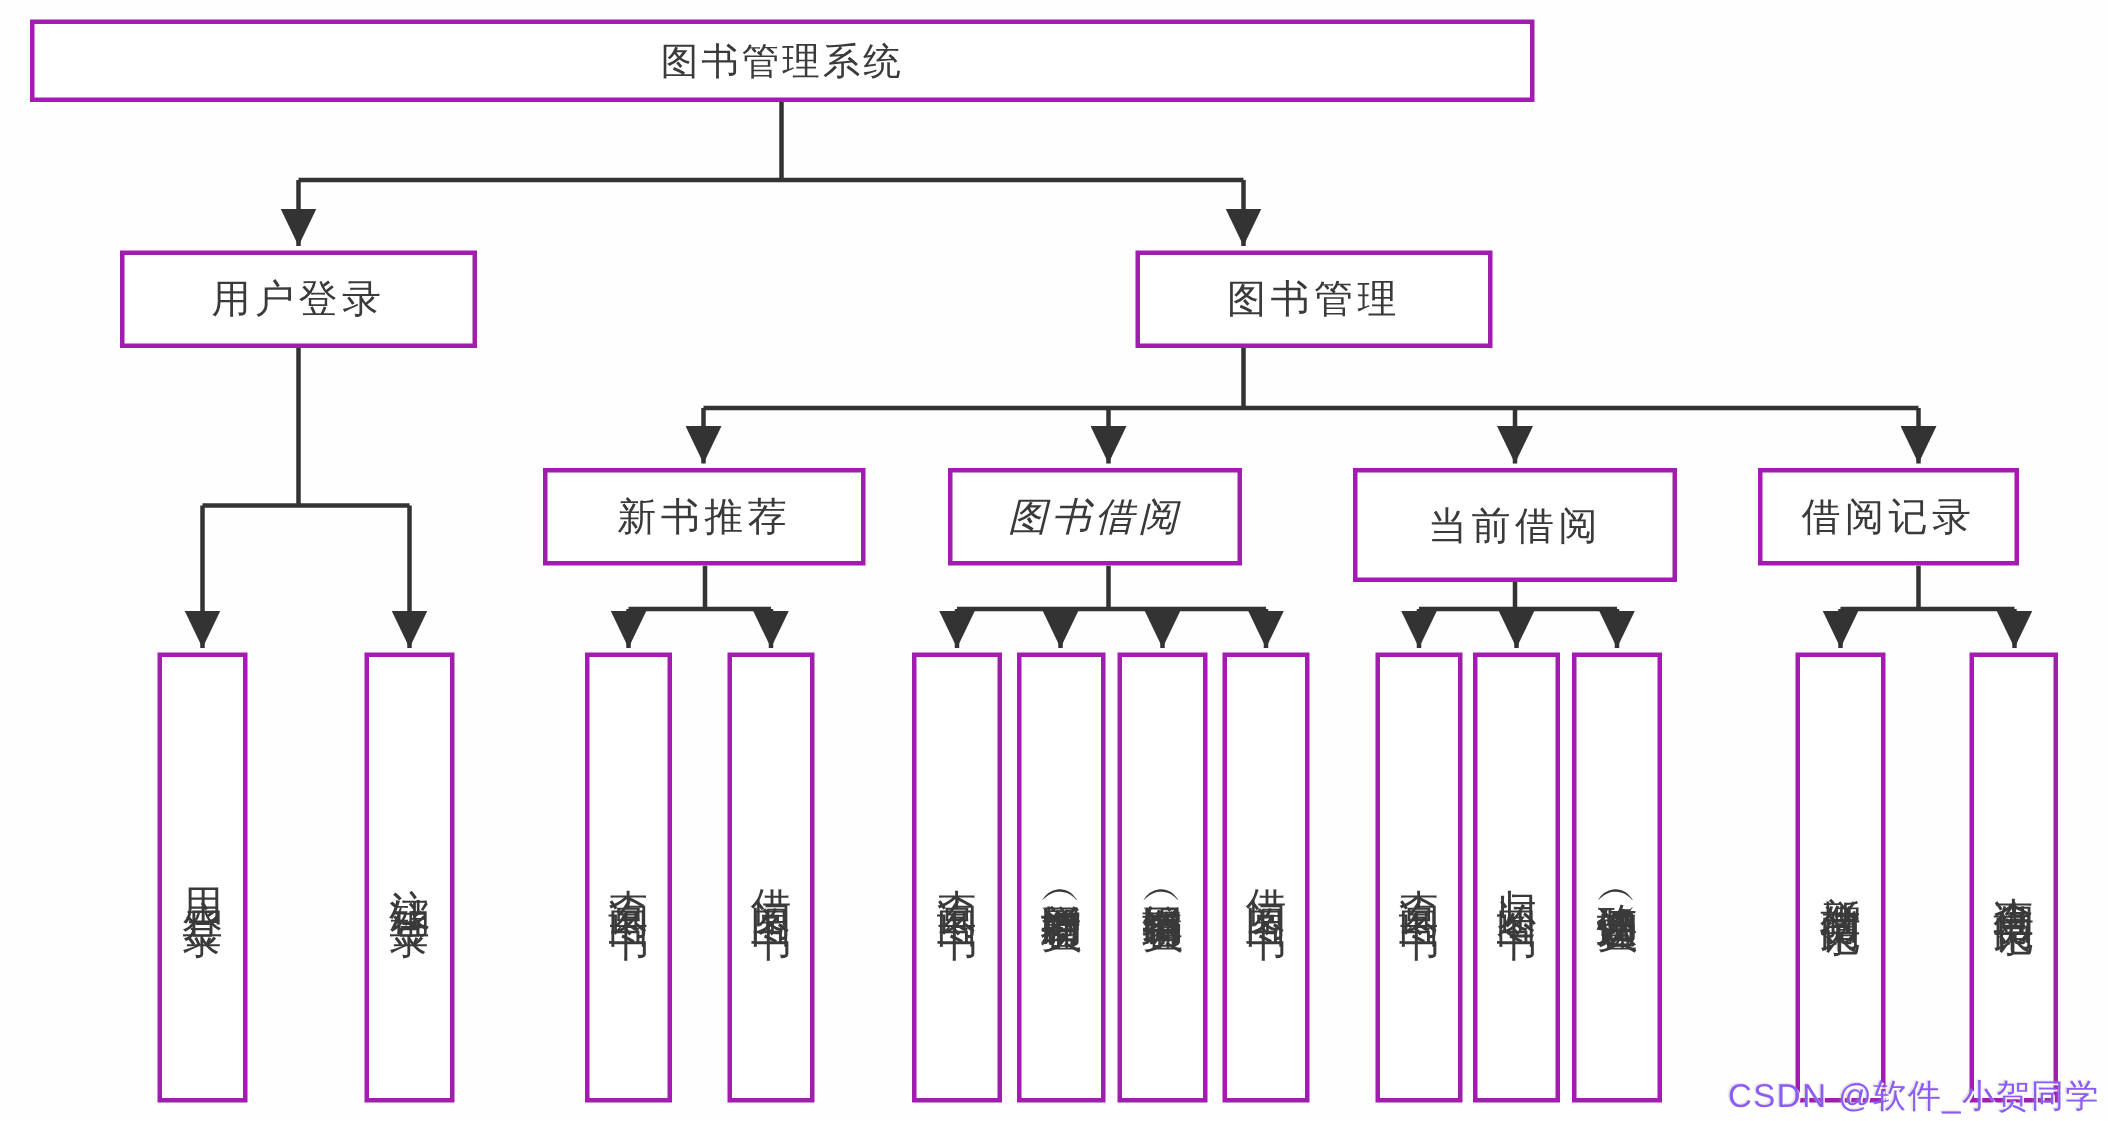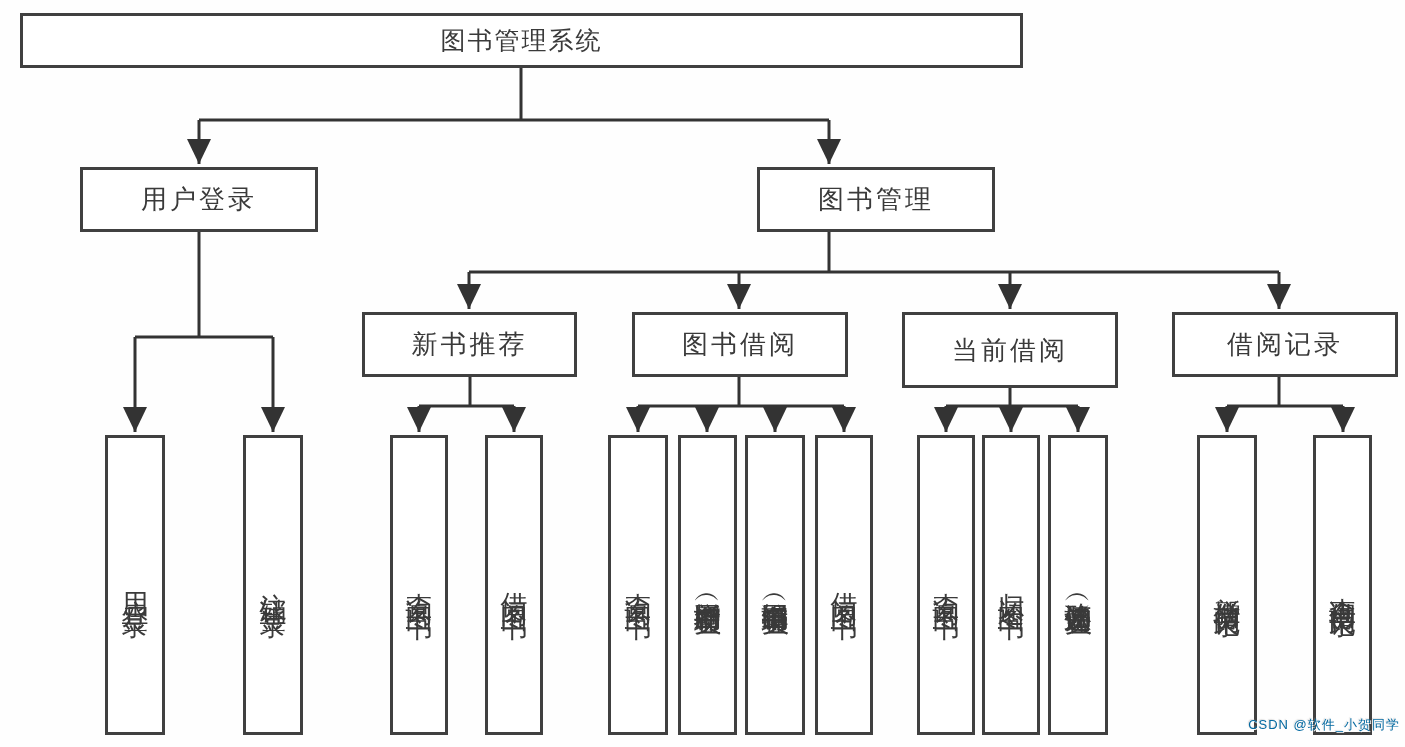--- a/index.html
+++ b/index.html
@@ -12,21 +12,21 @@
     overflow: hidden;
   }
   .stage svg.wires {
     position: absolute;
     left: 0; top: 0;
     width: 1405px; height: 747px;
   }
   .node {
     position: absolute;
     box-sizing: border-box;
-    border: 3px solid #404040;
+    border: 3px solid #a21caf;
     background: #ffffff;
     display: flex;
     align-items: center;
     justify-content: center;
     color: #333333;
   }
   .hnode span {
     font-size: 26px;
     letter-spacing: 3px;
     white-space: nowrap;
@@ -43,23 +43,23 @@
     white-space: nowrap;
     color: #3a3a3a;
   }
   .sp-wide  { letter-spacing: 7px; }
   .sp-mid   { letter-spacing: 3px; }
   .sp-tight { letter-spacing: 1px; }
   .watermark {
     position: absolute;
     top: 716px;
     right: 5px;
-    font-size: 13px;
+    font-size: 22px;
     letter-spacing: 1px;
-    color: #0369a1;
+    color: #8b5cf6;
     text-shadow: 1px 1px 0 rgba(255,255,255,0.95), -1px -1px 1px rgba(160,160,160,0.35);
     z-index: 10;
     white-space: nowrap;
   }
 </style>
 </head>
 <body>
 
 <div class="stage">
 
@@ -113,27 +113,27 @@
   <div class="node hnode" style="left:80px; top:167px; width:238px; height:65px;">
     <span>用户登录</span>
   </div>
   <div class="node hnode" style="left:710px; top:167px; width:238px; height:65px;margin-left:47px;">
     <span>图书管理</span>
   </div>
 
   <div class="node hnode" style="left:362px; top:312px; width:215px; height:65px;">
     <span>新书推荐</span>
   </div>
-  <div class="node hnode" style="left:632px; top:312px; width:216px; height:65px;">
+  <div class="node hnode" style="left:632px; top:312px; width:196px; height:65px;font-style:italic;">
     <span>图书借阅</span>
   </div>
   <div class="node hnode" style="left:902px; top:312px; width:216px; height:76px;">
     <span>当前借阅</span>
   </div>
-  <div class="node hnode" style="left:1172px; top:312px; width:226px; height:65px;">
+  <div class="node hnode" style="left:1172px; top:312px; width:174px; height:65px;">
     <span>借阅记录</span>
   </div>
 
   <div class="node vnode" style="left:105px; top:435px; width:60px; height:300px;">
     <span class="sp-wide">用户登录</span>
   </div>
   <div class="node vnode" style="left:243px; top:435px; width:60px; height:300px;">
     <span class="sp-wide">注销登录</span>
   </div>
 

